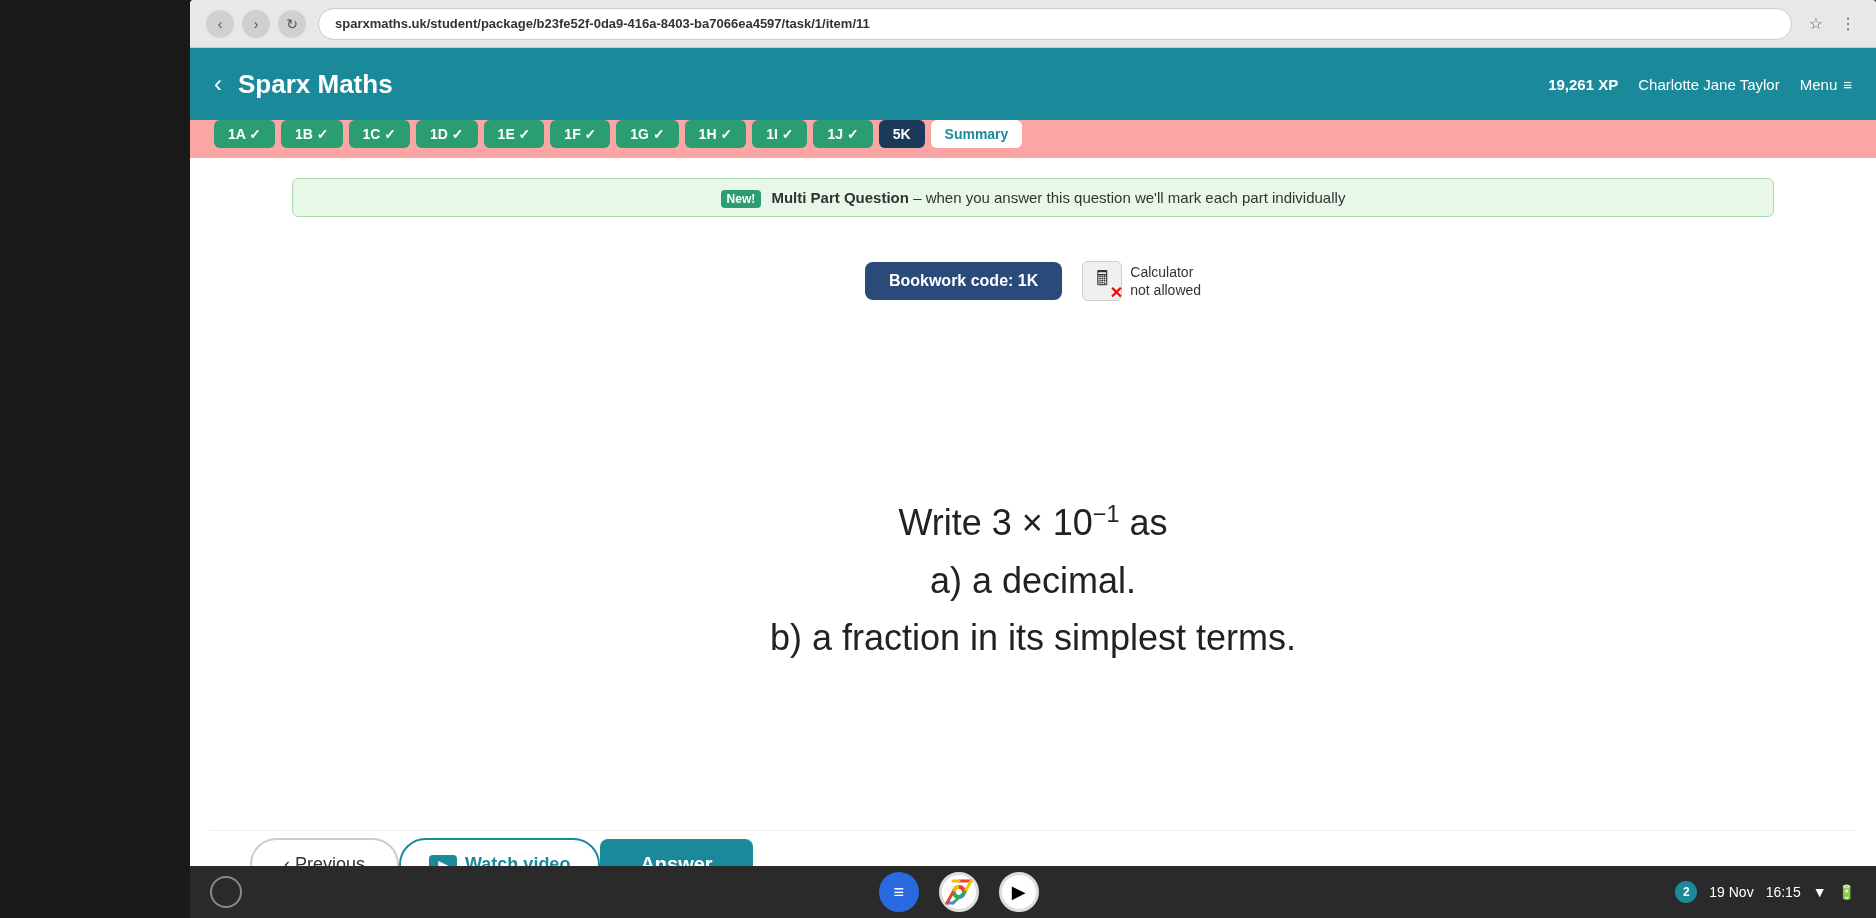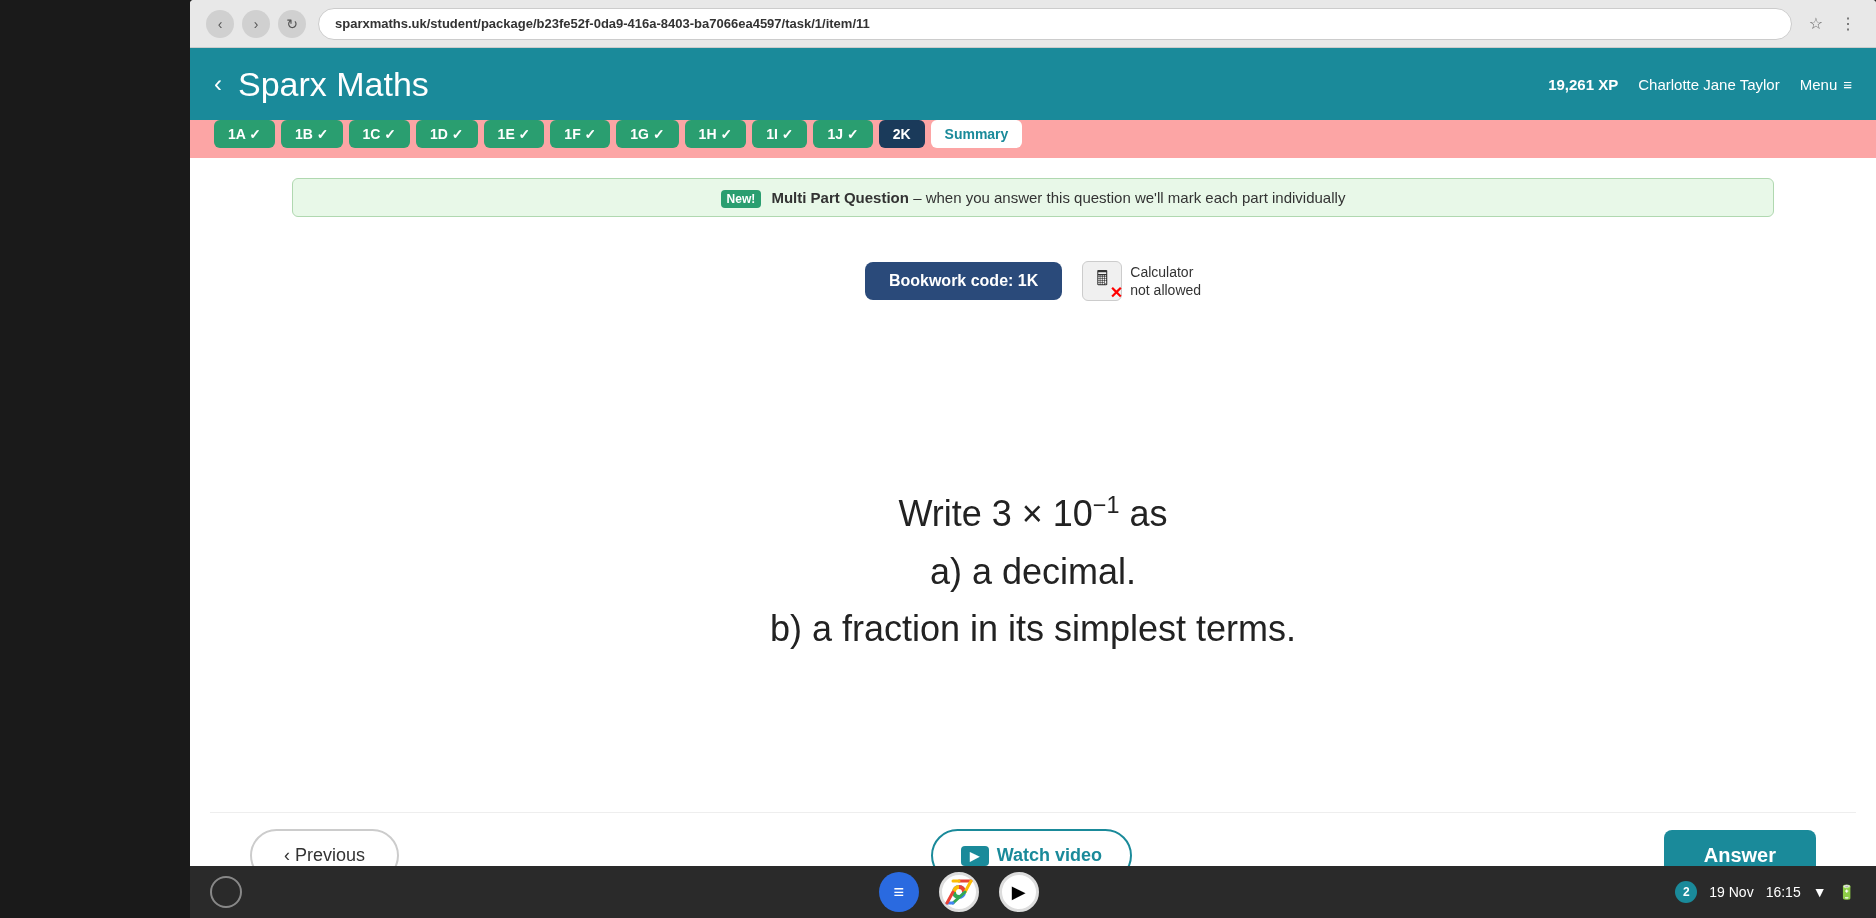--- a/index.html
+++ b/index.html
@@ -105,22 +105,22 @@
       color: white;
     }
 
     .back-arrow {
       font-size: 24px;
       margin-right: 16px;
       cursor: pointer;
     }
 
     .sparx-title {
-      font-size: 34px;
-      font-weight: normal;
+      font-size: 26px;
+      font-weight: bold;
       flex: 1;
     }
 
     .header-right {
       display: flex;
       align-items: center;
       gap: 20px;
       font-size: 15px;
       margin-left: 36px;
     }
@@ -275,23 +275,22 @@
       margin-bottom: 10px;
     }
 
     sup {
       font-size: 0.65em;
     }
 
     
     .bottom-nav {
       display: flex;
-      justify-content: space-between;
-      align-items: center;
-      padding: 16px 40px;
+      align-items: center;
+      padding: 7px 40px;
       width: 100%;
       background: white;
       border-top: 1px solid #eee;
     }
 
     .prev-btn {
       border: 2px solid #ccc;
       background: white;
       color: #333;
       padding: 14px 32px;
@@ -447,21 +446,21 @@
     <div class="task-tab">1A ✓</div>
     <div class="task-tab">1B ✓</div>
     <div class="task-tab">1C ✓</div>
     <div class="task-tab">1D ✓</div>
     <div class="task-tab">1E ✓</div>
     <div class="task-tab">1F ✓</div>
     <div class="task-tab">1G ✓</div>
     <div class="task-tab">1H ✓</div>
     <div class="task-tab">1I ✓</div>
     <div class="task-tab">1J ✓</div>
-    <div class="task-tab active">2K</div>
+    <div class="task-tab active">5K</div>
     <div class="task-tab summary">Summary</div>
   </div>
 
   <div class="main-content">
 
     <div class="multi-part-banner">
       <span class="new-badge">New!</span>
       <strong>Multi Part Question</strong>
       <span>– when you answer this question we'll mark each part individually</span>
     </div>

